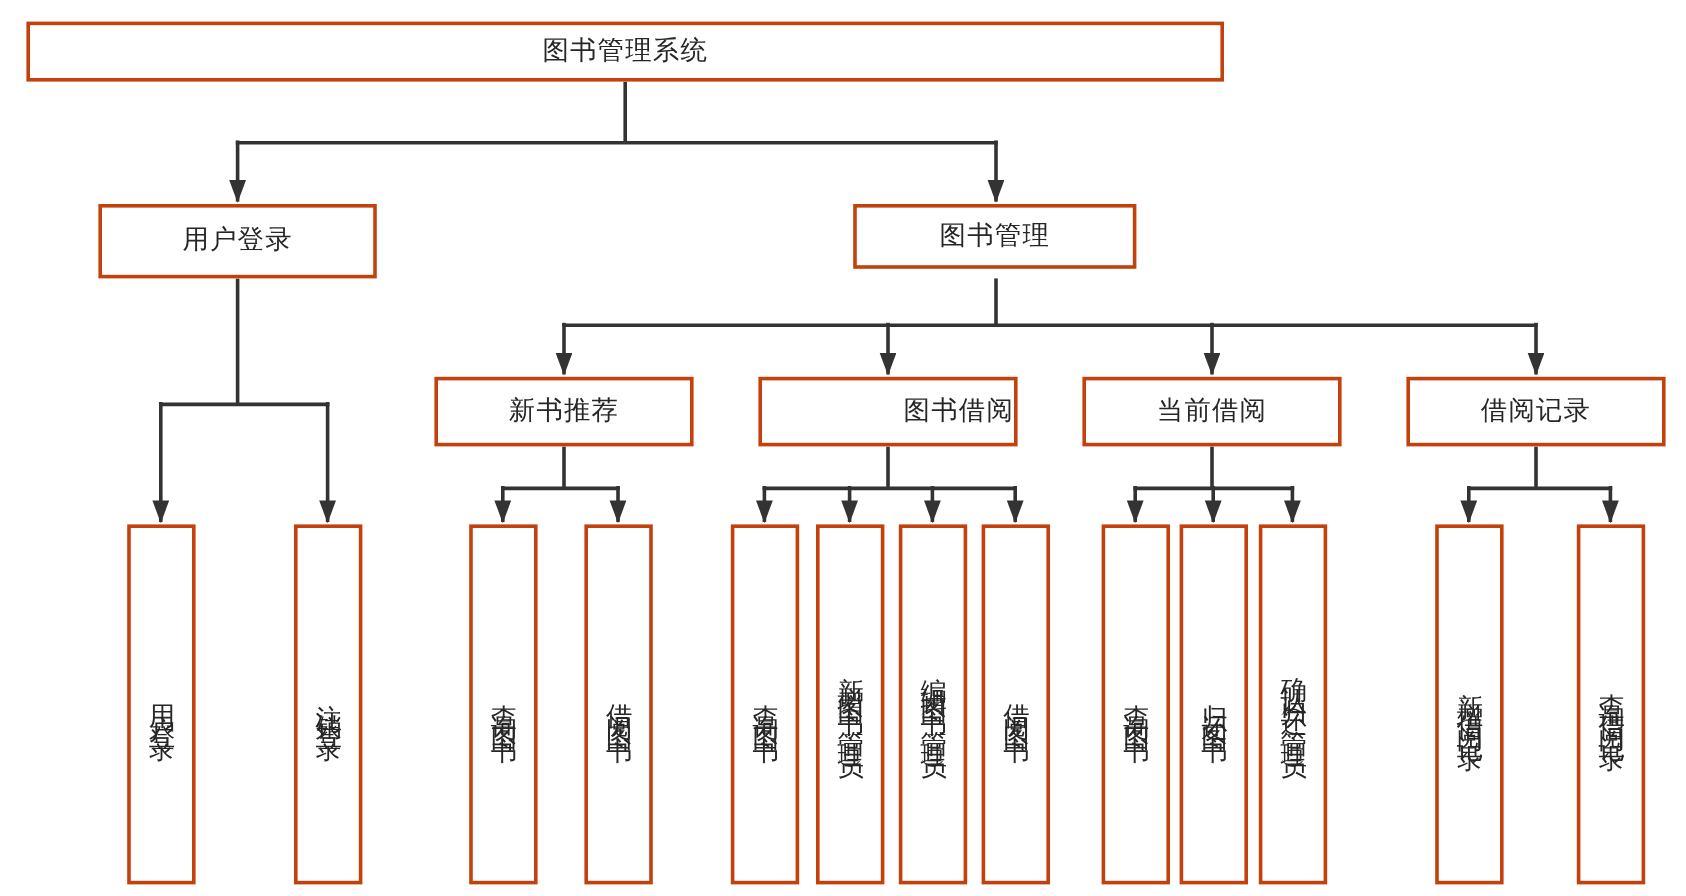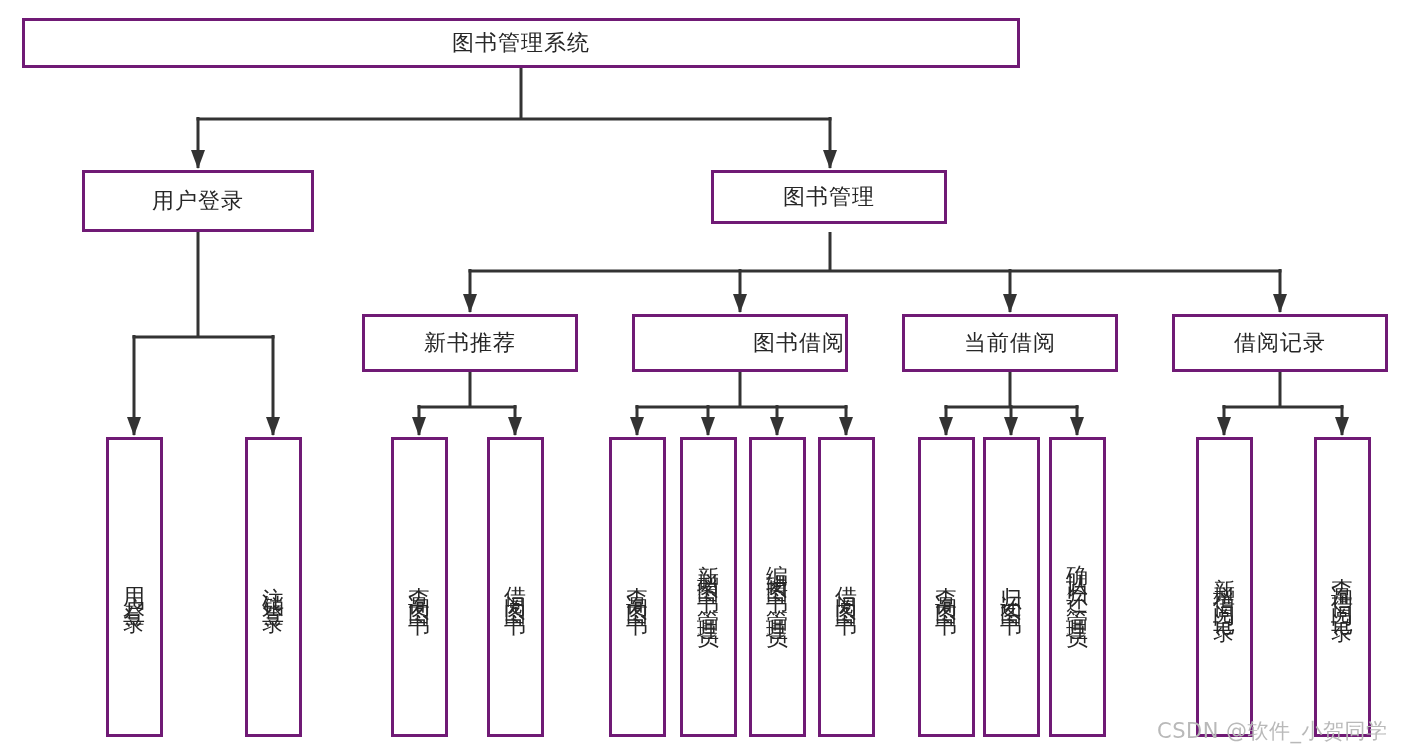--- a/index.html
+++ b/index.html
@@ -5,21 +5,21 @@
   html,body{margin:0;padding:0;}
   body{
     width:1405px;height:747px;position:relative;background:#ffffff;
     font-family:"DejaVu Sans","Liberation Sans",sans-serif;
     color:#262626;overflow:hidden;
   }
   .stage{position:absolute;inset:0;}
   svg.connectors{position:absolute;left:0;top:0;z-index:1;}
   .node{
     position:absolute;box-sizing:border-box;z-index:2;
-    border:3px solid #701a75;background:#ffffff;
+    border:3px solid #c2410c;background:#ffffff;
     display:flex;align-items:center;justify-content:center;
   }
   .node .lbl{
     font-size:22px;line-height:1;letter-spacing:1px;white-space:nowrap;color:#262626;
   }
   
   .root{left:22px;top:18px;width:998px;height:50px;}
   .l2a{left:82px;top:170px;width:232px;height:62px;}
   .l2b{left:711px;top:170px;width:236px;height:54px;}
   .l3{top:314px;width:216px;height:58px;}
@@ -154,15 +154,14 @@
     <span class="lbl">确认归还（管理员）</span>
   </div>
 
   <div class="node leaf" style="left:1195.5px;">
     <span class="lbl">新增借阅记录</span>
   </div>
   <div class="node leaf" style="left:1313.5px;">
     <span class="lbl">查询借阅记录</span>
   </div>
 
-  <div class="watermark">CSDN @软件_小贺同学</div>
 
 </div>
 
 </body></html>

